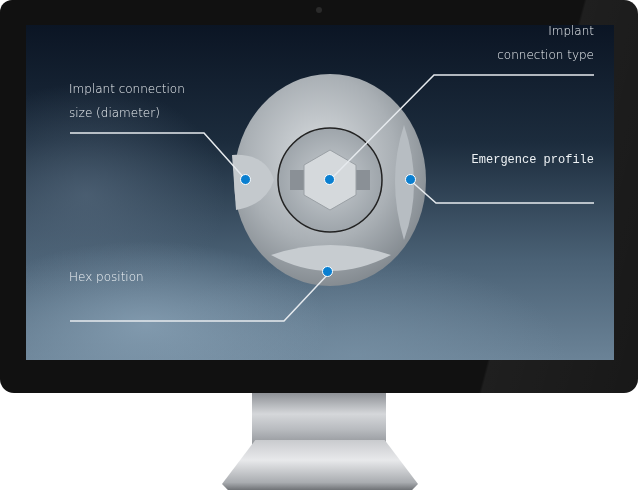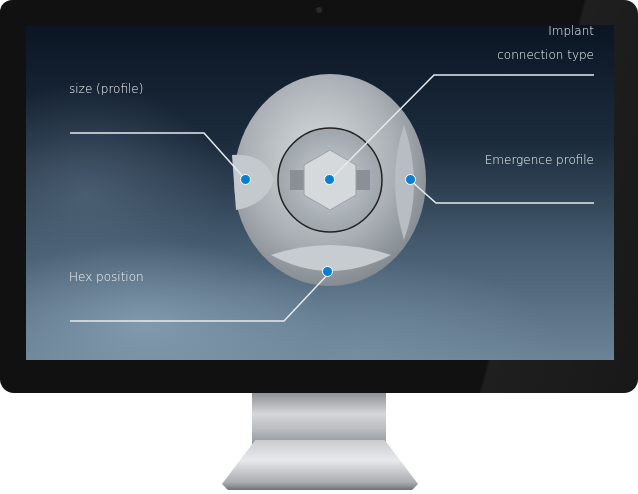--- a/index.html
+++ b/index.html
@@ -54,27 +54,28 @@
     <polyline points="384,155 410,178 568,178" fill="none" stroke="#e6eaee" stroke-width="1.5"></polyline>
     <polyline points="44,296 258,296 304,247" fill="none" stroke="#e6eaee" stroke-width="1.5"></polyline>
   </svg>
 
   <div class="dot" style="left:214px;top:149px;"></div>
   <div class="dot" style="left:298px;top:149px;"></div>
   <div class="dot" style="left:379px;top:149px;"></div>
   <div class="dot" style="left:296px;top:241px;"></div>
 
   <div class="label" style="left:43px;top:52px;">
-    <div>size (profile)</div>
+    <div>Implant connection</div>
+    <div>size (diameter)</div>
   </div>
   <div class="label" style="right:20px;top:-6px;text-align:right;">
     <div>Implant</div>
     <div>connection type</div>
   </div>
-  <div class="label" style="right:20px;top:123px;">
+  <div class="label" style="right:20px;top:123px;font-family:Liberation Mono, monospace;">
     <div>Emergence profile</div>
   </div>
   <div class="label" style="left:43px;top:240px;">
     <div>Hex position</div>
   </div>
 </div>
 
 <div class="stand"></div>
 <div class="foot"></div>
 

